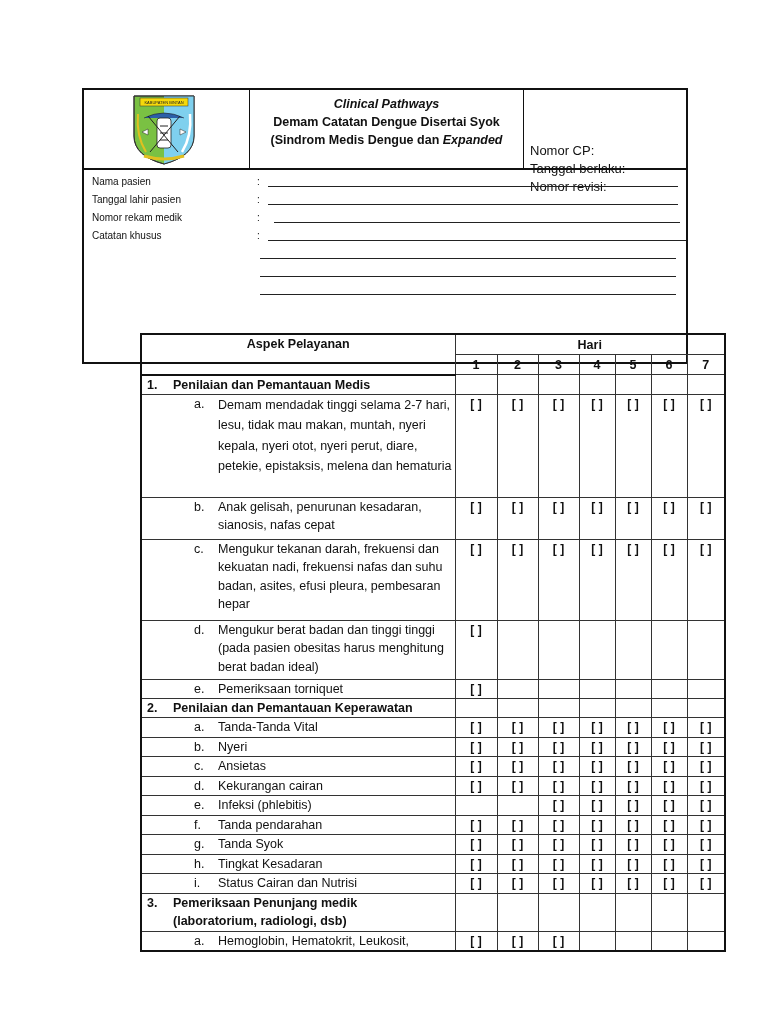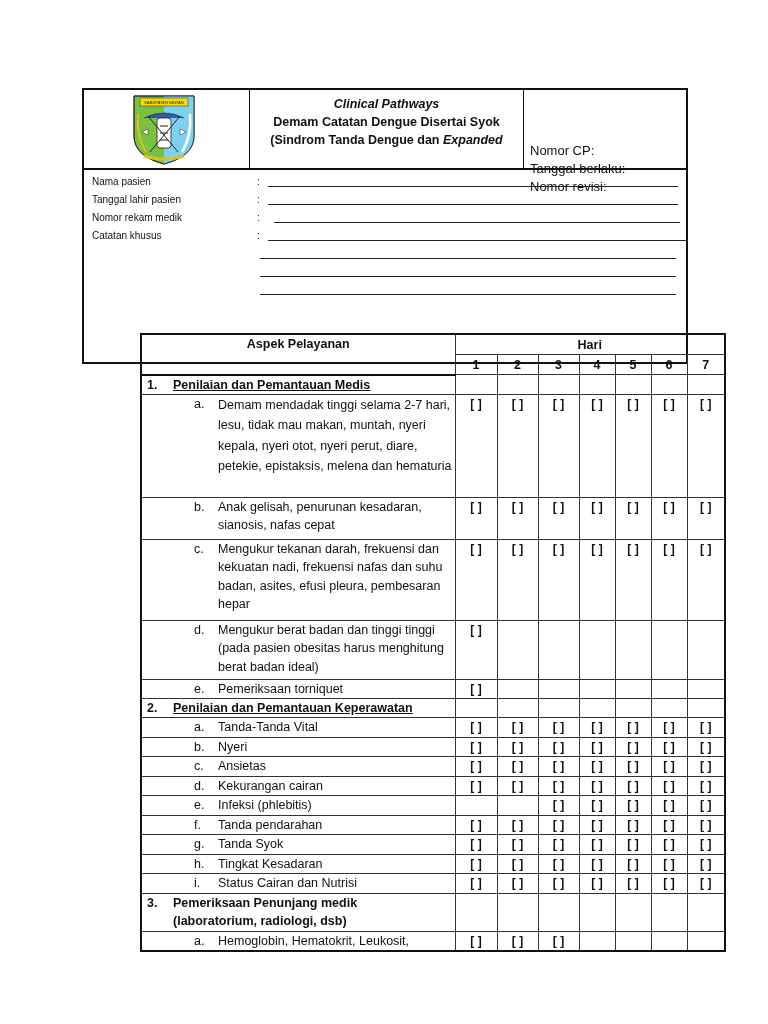--- a/index.html
+++ b/index.html
@@ -30,21 +30,21 @@
   .p-extra { position: absolute; left: 176px; height: 0; border-bottom: 1px solid #222; width: 414px; }
 
   
   table.cp { position: absolute; left: 92px; top: 333px; border-collapse: collapse;
              font-size: 12.5px; table-layout: fixed; width: 584px; }
   table.cp td, table.cp th { border: 1px solid #333; padding: 0; vertical-align: top; }
   table.cp { border: 2.5px solid #111; margin-left: 48px; }
   table.cp th { font-weight: bold; text-align: center; vertical-align: middle; height: 19px; }
   .hdr-row-bottom th { border-bottom: 2.5px solid #111; }
   .c-aspek { width: 314px; }
-  .sec td.asp { font-weight: bold; padding-left: 5px; line-height: 18px; text-decoration: underline; }
+  .sec td.asp { font-weight: bold; padding-left: 5px; line-height: 18px; }
   .sec-num { display: inline-block; width: 26px; }
   .item td.asp { padding-left: 52px; line-height: 18.5px; position: relative; }
   .item .letter { position: absolute; left: 52px; top: 0; width: 24px; }
   .item .itext { display: block; padding-left: 24px; }
   .tall .itext { line-height: 20.5px; }
   td.day { text-align: center; font-weight: bold; font-size: 12px; line-height: 18px; }
   .row-sec3 td.asp { line-height: 18.5px; }
   .sec3-bottom td { border-bottom: 2.5px solid #111; }
 </style>
 </head>
@@ -71,21 +71,21 @@
           <path d="M12 40 l6 -3 l0 6 z" fill="#fff" stroke="#222" stroke-width="0.5"></path>
           <path d="M56 40 l-6 -3 l0 6 z" fill="#fff" stroke="#222" stroke-width="0.5"></path>
           <path d="M8 22 Q6 44 16 60" fill="none" stroke="#e0c020" stroke-width="2"></path>
           <path d="M60 22 Q62 44 52 60" fill="none" stroke="#ffffff" stroke-width="2.5"></path>
           <path d="M14 64 Q34 70 54 64" fill="none" stroke="#e0c020" stroke-width="3"></path>
         </svg>
       </div>
       <div class="title-cell">
         <div style="font-style:italic;">Clinical Pathways</div>
         <div>Demam Catatan Dengue Disertai Syok</div>
-        <div><span>(Sindrom Tanda Dengue dan </span><span style="font-style:italic;">Expanded</span></div>
+        <div><span>(Sindrom Medis Dengue dan </span><span style="font-style:italic;">Expanded</span></div>
       </div>
       <div class="meta-cell">
         <div>Nomor CP:</div>
         <div>Tanggal berlaku:</div>
         <div>Nomor revisi:</div>
       </div>
     </div>
 
     <div class="patient">
       <div class="p-row" style="top:3px;">

